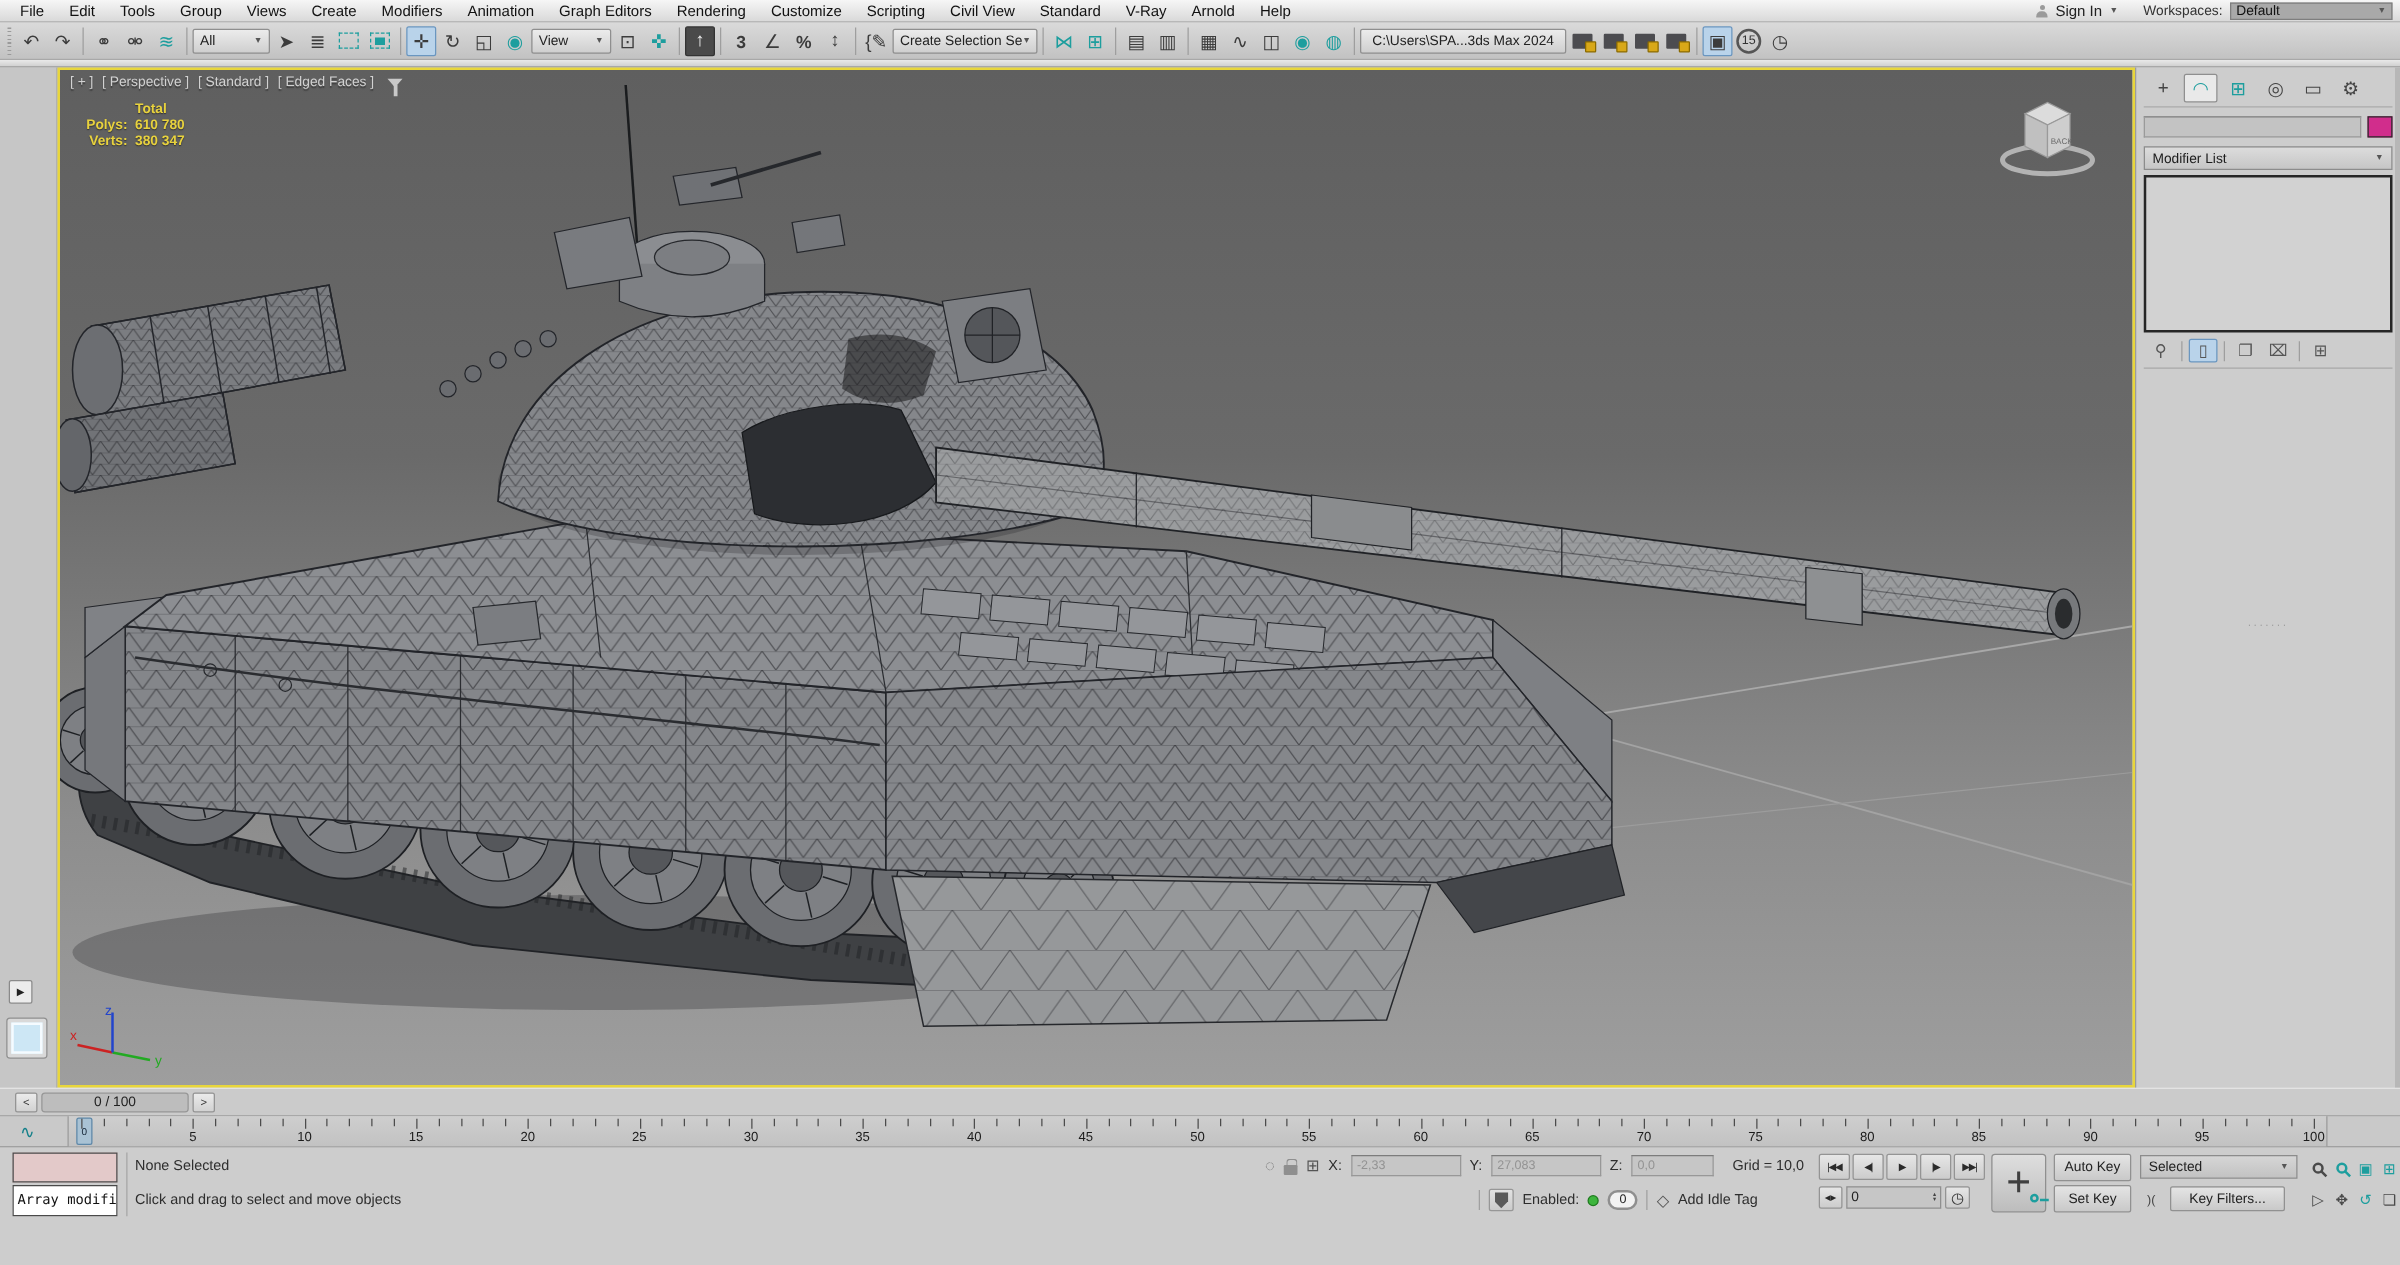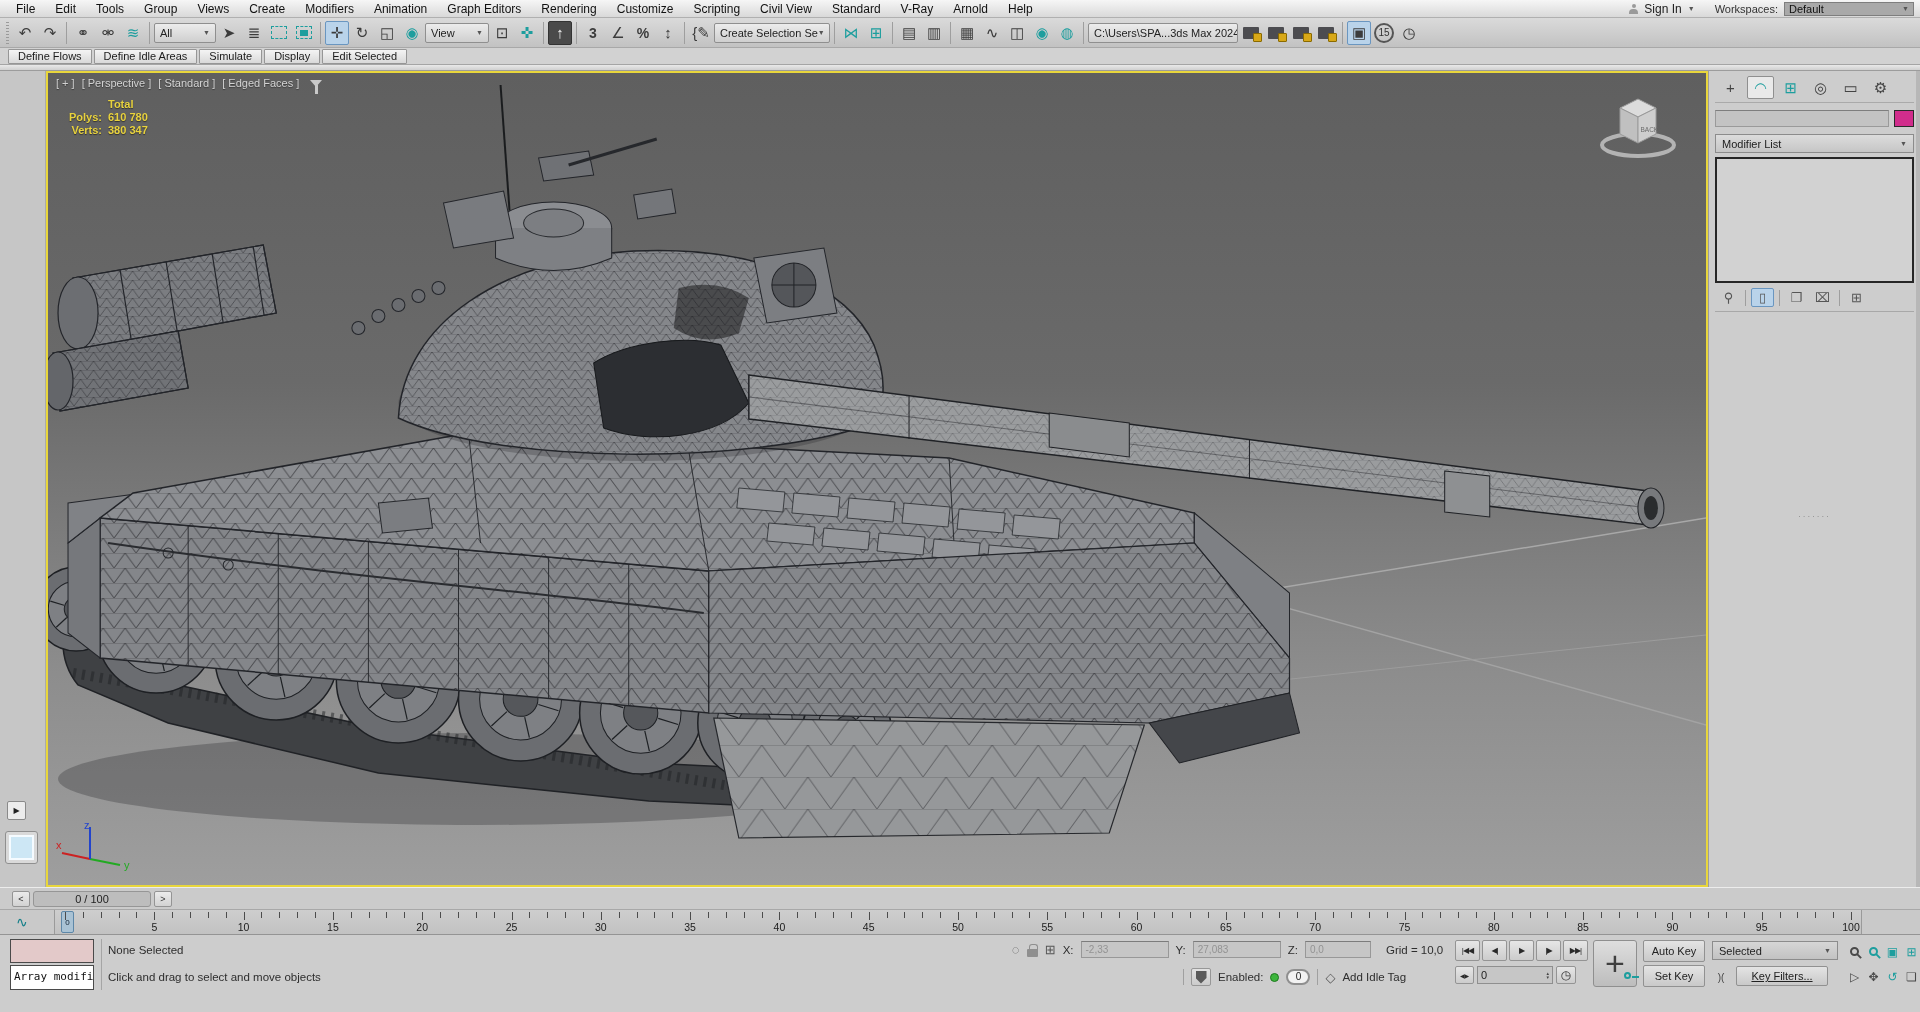--- a/index.html
+++ b/index.html
@@ -123,21 +123,21 @@
   .spin { display:flex; flex-direction:column; font-size:5px; line-height:4px; color:#444; }
   .clock-btn { width:20px; height:18px; background:linear-gradient(#e6e6e6,#cccccc); border:1px solid #949494; border-radius:2px; display:flex; align-items:center; justify-content:center; font-size:12px; color:#3a3a3a; }
   .plus-btn { position:absolute; left:1593px; top:5px; width:44px; height:47px; background:linear-gradient(#dedede,#bdbdbd); border:1px solid #8f8f8f; border-radius:3px; display:flex; align-items:center; justify-content:center; font-size:34px; color:#3f3f3f; }
   .key-accent { position:absolute; right:5px; bottom:7px; width:7px; height:7px; border:2px solid #1d9e9e; border-radius:50%; }
   .key-accent::after { content:""; position:absolute; left:6px; top:2px; width:7px; height:2px; background:#1d9e9e; }
   .autokey { position:absolute; left:1643px; top:5px; width:62px; height:22px; }
   .setkey { position:absolute; left:1643px; top:30px; width:62px; height:22px; }
   .sb-btn { background:linear-gradient(#e4e4e4,#c9c9c9); border:1px solid #919191; border-radius:2px; display:flex; align-items:center; justify-content:center; font-size:11px; color:#222; }
   .sel-dd { position:absolute; left:1712px; top:6px; width:126px; height:19px; background:linear-gradient(#d6d6d6,#c2c2c2); border:1px solid #8c8c8c; display:flex; align-items:center; justify-content:space-between; padding:0 6px; font-size:11px; color:#222; }
   .keybr { position:absolute; left:1710px; top:33px; width:22px; height:18px; display:flex; align-items:center; justify-content:center; font-size:10px; color:#444; }
-  .keyfilters { position:absolute; left:1736px; top:31px; width:92px; height:20px;text-decoration:underline; }
+  .keyfilters { position:absolute; left:1736px; top:31px; width:92px; height:20px; }
   .nav-grid { position:absolute; left:1845px; top:4px; display:grid; grid-template-columns:repeat(4,19px); grid-auto-rows:25px; gap:0px; }
   .nav-cell { display:flex; align-items:center; justify-content:center; font-size:12px; color:#4a4a4a; position:relative; }
   .nav-cell.teal { color:#1d9e9e; }
   .mag { width:9px; height:9px; border:2px solid #4a4a4a; border-radius:50%; position:relative; }
   .mag::after { content:""; position:absolute; width:6px; height:2px; background:#4a4a4a; transform:rotate(45deg); right:-5px; bottom:-3px; }
   .mag.teal { border-color:#1d9e9e; }
   .mag.teal::after { background:#1d9e9e; }
 </style>
 </head>
 <body>
@@ -227,48 +227,41 @@
       <div class="tb-sep"></div>
       <div class="tb-icon">▤</div>
       <div class="tb-icon">▥</div>
       <div class="tb-sep"></div>
       <div class="tb-icon">▦</div>
       <div class="tb-icon">∿</div>
       <div class="tb-icon">◫</div>
       <div class="tb-icon teal">◉</div>
       <div class="tb-icon teal">◍</div>
       <div class="tb-sep"></div>
-      <div class="tb-dd" style="width: 150px;">
+      <div class="tb-dd" style="width: 165px; justify-content: center;">
         <span>C:\Users\SPA...3ds Max 2024</span>
       </div>
       <div class="tb-icon ">
         <span class="mon"></span>
       </div>
       <div class="tb-icon ">
         <span class="mon"></span>
       </div>
       <div class="tb-icon ">
         <span class="mon"></span>
       </div>
       <div class="tb-icon ">
         <span class="mon"></span>
       </div>
       <div class="tb-sep"></div>
       <div class="tb-icon active">▣</div>
       <div class="tb-badge">15</div>
       <div class="tb-icon">◷</div>
     </div>
 
-  <div class="ribbon-subtabs" id="ribbon-subtabs">
-      <div class="r-sub">Define Flows</div>
-      <div class="r-sub">Define Idle Areas</div>
-      <div class="r-sub">Simulate</div>
-      <div class="r-sub">Display</div>
-      <div class="r-sub">Edit Selected</div>
-    </div>
   <div class="ribbon-edge"></div>
 
   <div class="main">
     <div class="left-strip">
       <div class="strip-arrow">▶</div>
       <div class="layout-btn">
         <div class="layout-btn-inner"></div>
       </div>
     </div>
 

